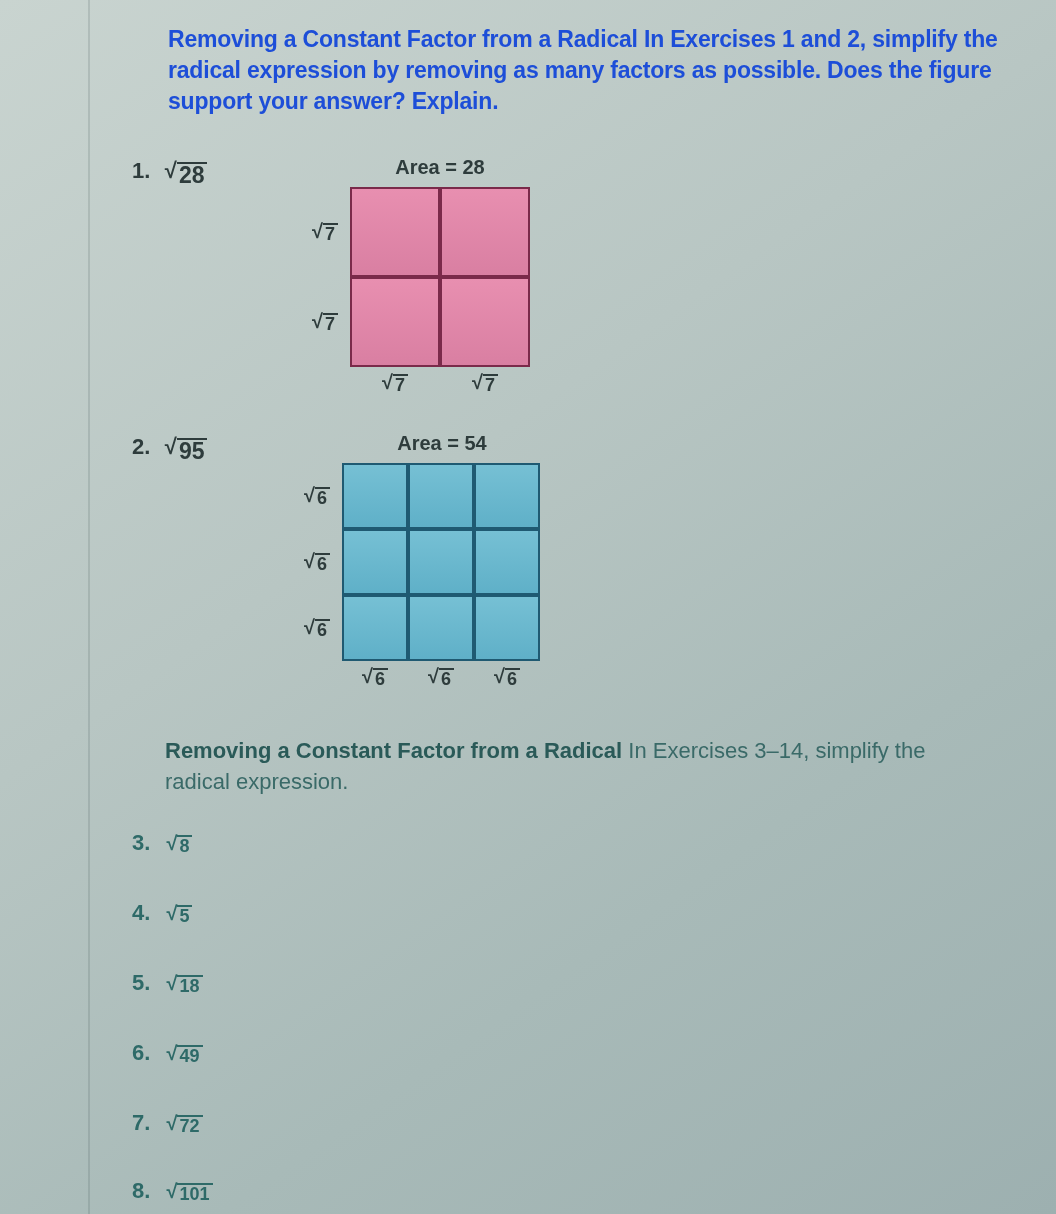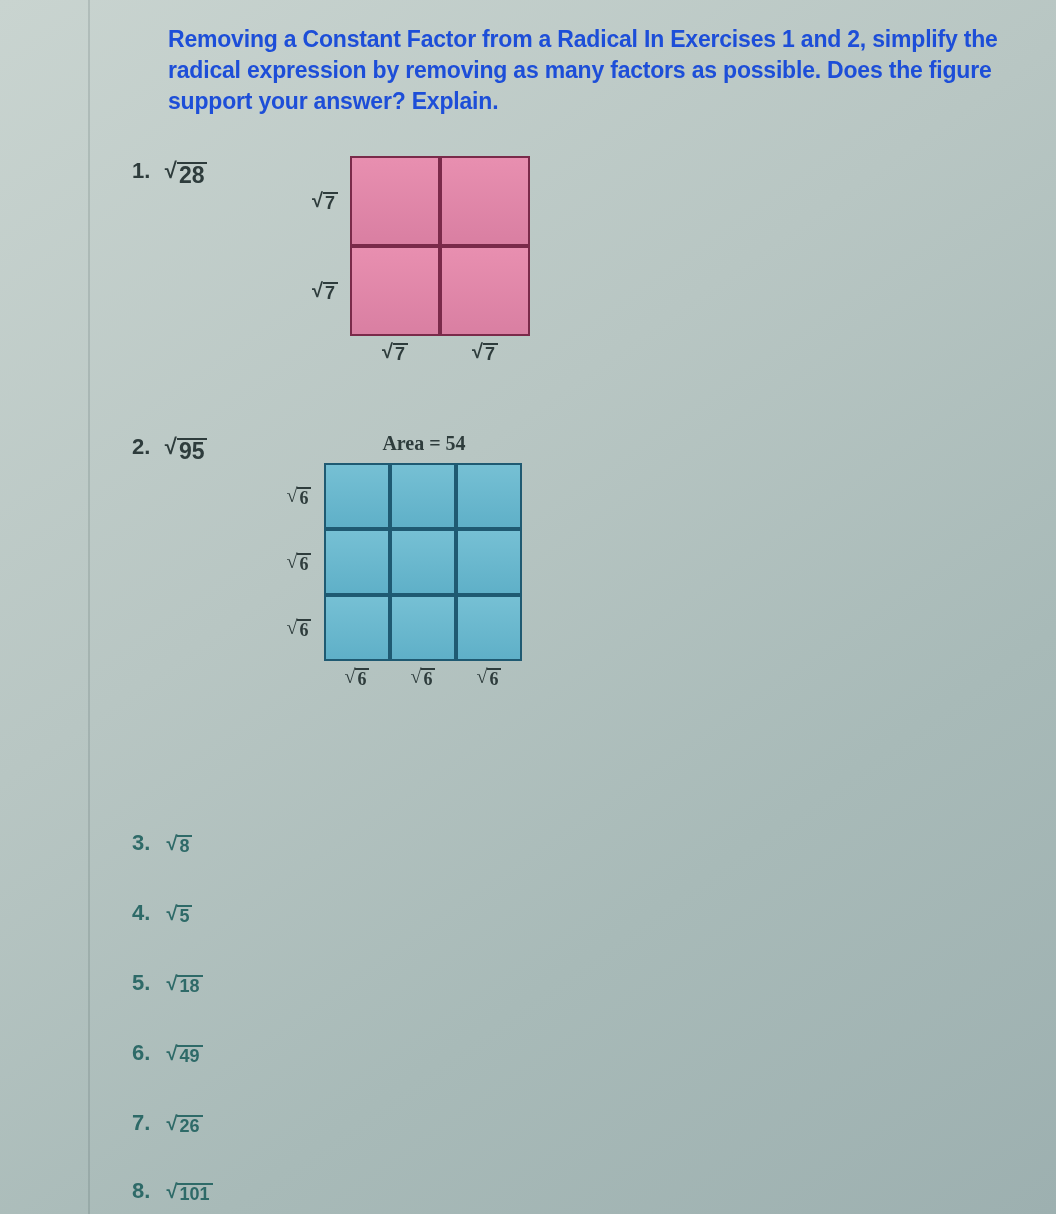--- a/index.html
+++ b/index.html
@@ -92,24 +92,23 @@
     box-sizing: border-box;
   }
   .bottom-lab {
     display: flex;
     align-items: center;
     justify-content: center;
   }
   
   .fig2 {
     position: absolute;
-    left: 274px;
+    left: 292px;
     top: 432px;
     width: 300px;
-    font-family: Liberation Serif, serif;
   }
   .grid2 {
     display: grid;
     grid-template-columns: 50px 66px 66px 66px;
     grid-template-rows: 66px 66px 66px 32px;
   }
   .cell-blue {
     background: linear-gradient(180deg, #76c0d4 0%, #5fb0c8 100%);
     border: 2px solid #1f5a72;
     box-sizing: border-box;
@@ -146,20 +145,21 @@
 
 <div class="ex" style="left:132px; top:158px;">
   <span class="ex-num">1.</span>
   <span class="radical">
     <span class="surd">√</span>
     <span class="radicand">28</span>
   </span>
 </div>
 
 <div class="fig1">
+  <div class="area-label">Area = 28</div>
   <div class="grid1">
     <div class="side-lab">
       <span class="radical sm">
             <span class="surd">√</span>
             <span class="radicand">7</span>
           </span>
     </div>
     <div class="cell-pink"></div>
     <div class="cell-pink"></div>
     <div class="side-lab">
@@ -242,20 +242,23 @@
     </div>
     <div class="bottom-lab">
       <span class="radical sm">
             <span class="surd">√</span>
             <span class="radicand">6</span>
           </span>
     </div>
   </div>
 </div>
 
+<div class="section2">
+  <b>Removing a Constant Factor from a Radical</b><span class="rest"> In Exercises 3–14, simplify the radical expression.</span>
+</div>
 
 <div class="ex-line teal" style="top:830px;">
   <span class="ex-num">3.</span>
   <span class="radical sm teal">
     <span class="surd">√</span>
         <span class="radicand">8</span>
   </span>
 </div>
 
 <div class="ex-line teal" style="top:900px;">
@@ -279,21 +282,21 @@
   <span class="radical sm teal">
     <span class="surd">√</span>
         <span class="radicand">49</span>
   </span>
 </div>
 
 <div class="ex-line teal" style="top:1110px;">
   <span class="ex-num">7.</span>
   <span class="radical sm teal">
     <span class="surd">√</span>
-        <span class="radicand">26</span>
+        <span class="radicand">72</span>
   </span>
 </div>
 
 <div class="ex-line teal" style="top:1178px;">
   <span class="ex-num">8.</span>
   <span class="radical sm teal">
     <span class="surd">√</span>
         <span class="radicand">101</span>
   </span>
 </div>

